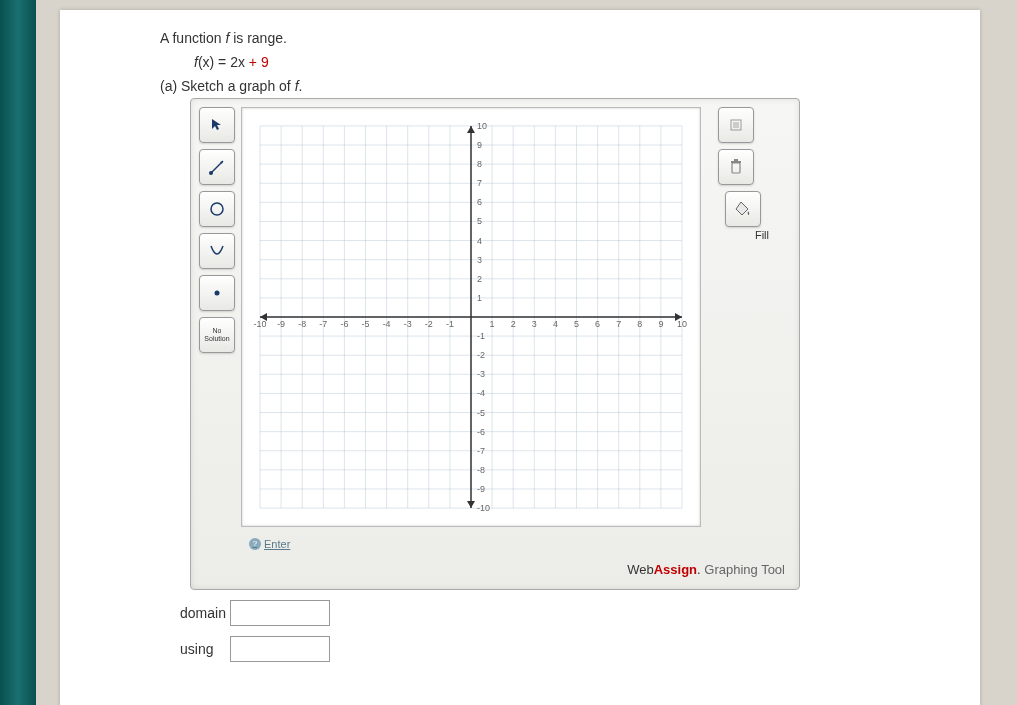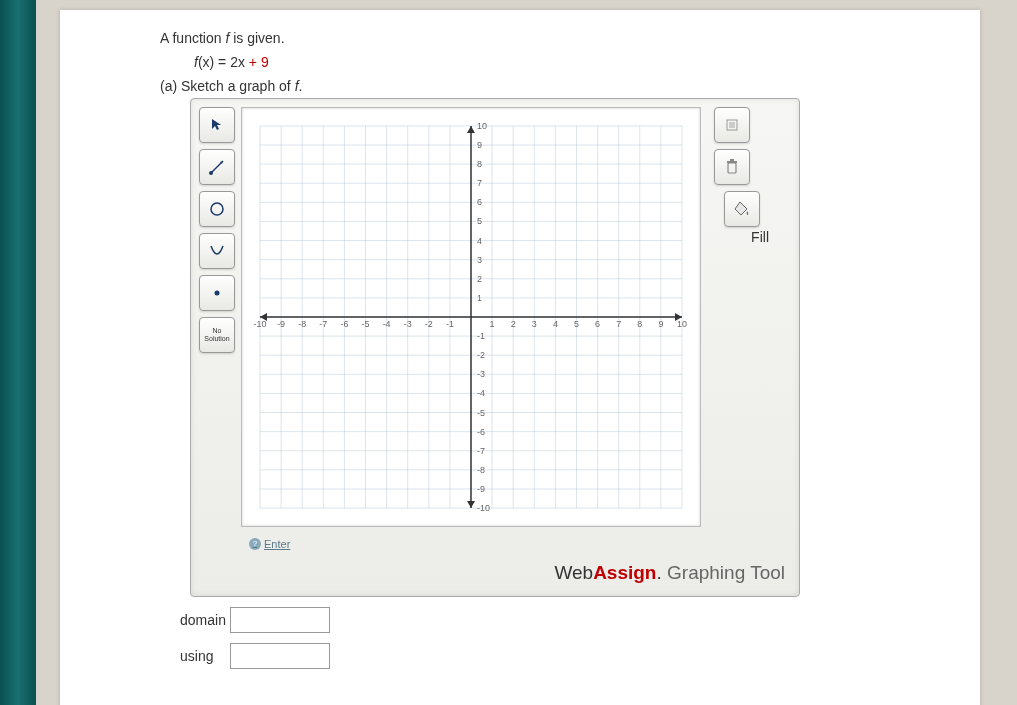--- a/index.html
+++ b/index.html
@@ -51,42 +51,42 @@
       background: linear-gradient(180deg,#fff,#e8e8e4);
       border: 1px solid #999;
       border-radius: 4px;
       display: flex; align-items: center; justify-content: center;
       cursor: pointer;
       font-size: 16px;
       color: #333;
       box-shadow: 0 1px 2px rgba(0,0,0,0.15);
     }
     .tool-btn.small-text { font-size: 7px; text-align:center; line-height:1.1; color:#333; flex-direction:column; }
-    .tool-label { font-size: 14px; color: #333; text-align: center; margin-left: 37px; }
+    .tool-label { font-size: 11px; color: #333; text-align: center; margin-left: 37px; }
     .graph-area {
       width: 460px; height: 420px;
       background: #fff;
       border: 1px solid #bbb;
       position: relative;
       margin: 6px 0;
       box-shadow: inset 0 0 3px rgba(0,0,0,0.2);
     }
     .graph-area svg { width: 100%; height: 100%; }
     .help-link {
       font-size: 11px; color: #5a7a8a;
       padding: 4px 8px;
       text-decoration: underline;
       display: inline-flex; align-items: center; gap: 3px;
     }
     .help-icon {
       width: 12px; height: 12px; border-radius: 50%;
       background: #8ab; color: #fff; font-size: 8px;
       display: inline-flex; align-items: center; justify-content: center;
     }
-    .branding { text-align: right; font-size: 19px; padding: 8px 12px 10px; }
+    .branding { text-align: right; font-size: 13px; padding: 8px 12px 10px; }
     .brand-web { color: #333; }
     .brand-assign { color: #c00000; font-weight: bold; }
     .brand-tool { color: #666; }
     .side-slab {
       width: 22px; background: linear-gradient(180deg, #d0d0cc, #c4c4c0);
       border-left: 1px solid #aaa;
       border-radius: 0 3px 3px 0;
     }
     .answer-row { display: flex; align-items: center; margin: 10px 0 10px 20px; }
     .answer-input {
@@ -97,21 +97,21 @@
     .axis-line { stroke: #333; stroke-width: 1.5; }
     .grid-line { stroke: #b8c8d8; stroke-width: 0.5; }
   </style>
 </head>
 <body>
 
 <div class="edge"></div>
 <div class="page">
   <div class="problem">
     <p class="intro">
-      <span>A function </span><i>f</i><span> is given.</span>
+      <span>A function </span><i>f</i><span> is range.</span>
     </p>
     <p class="formula">
       <i>f</i><span>(x)</span><span> = </span><span>2x</span><span class="red"> + 9</span>
     </p>
     <p class="sub-q">
       <span>(a) Sketch a graph of </span><i>f</i><span>.</span>
     </p>
 
     <div class="grapher">
       <div class="grapher-inner">

